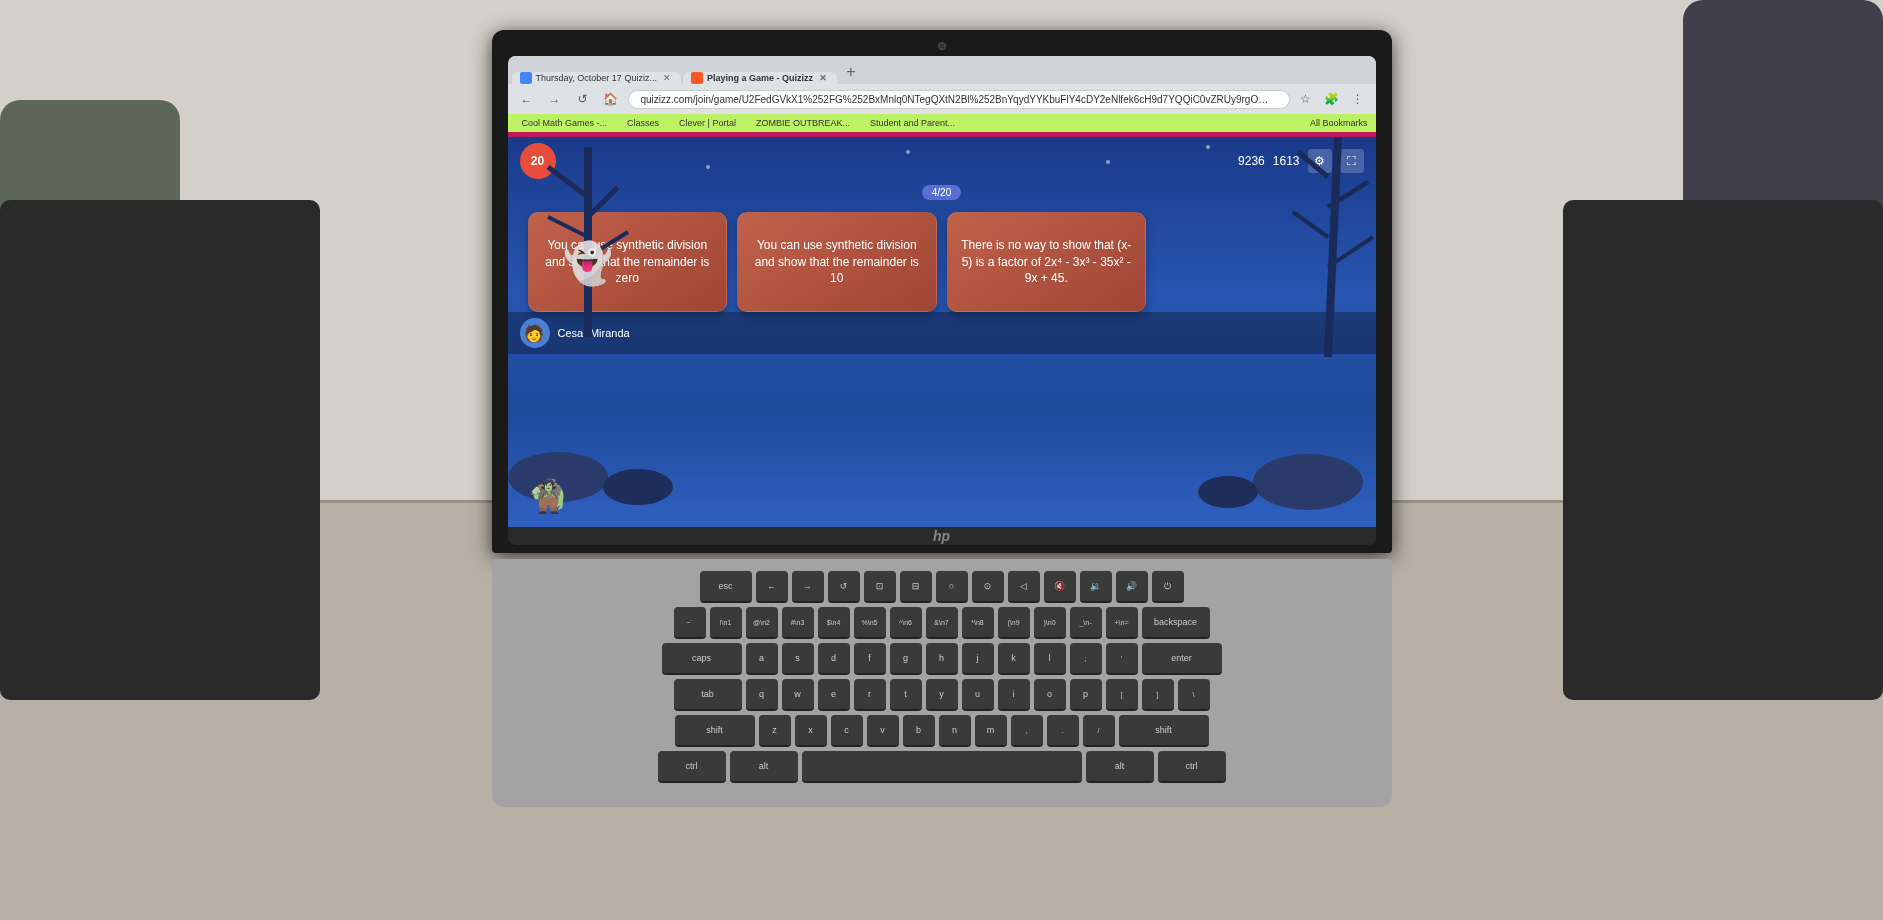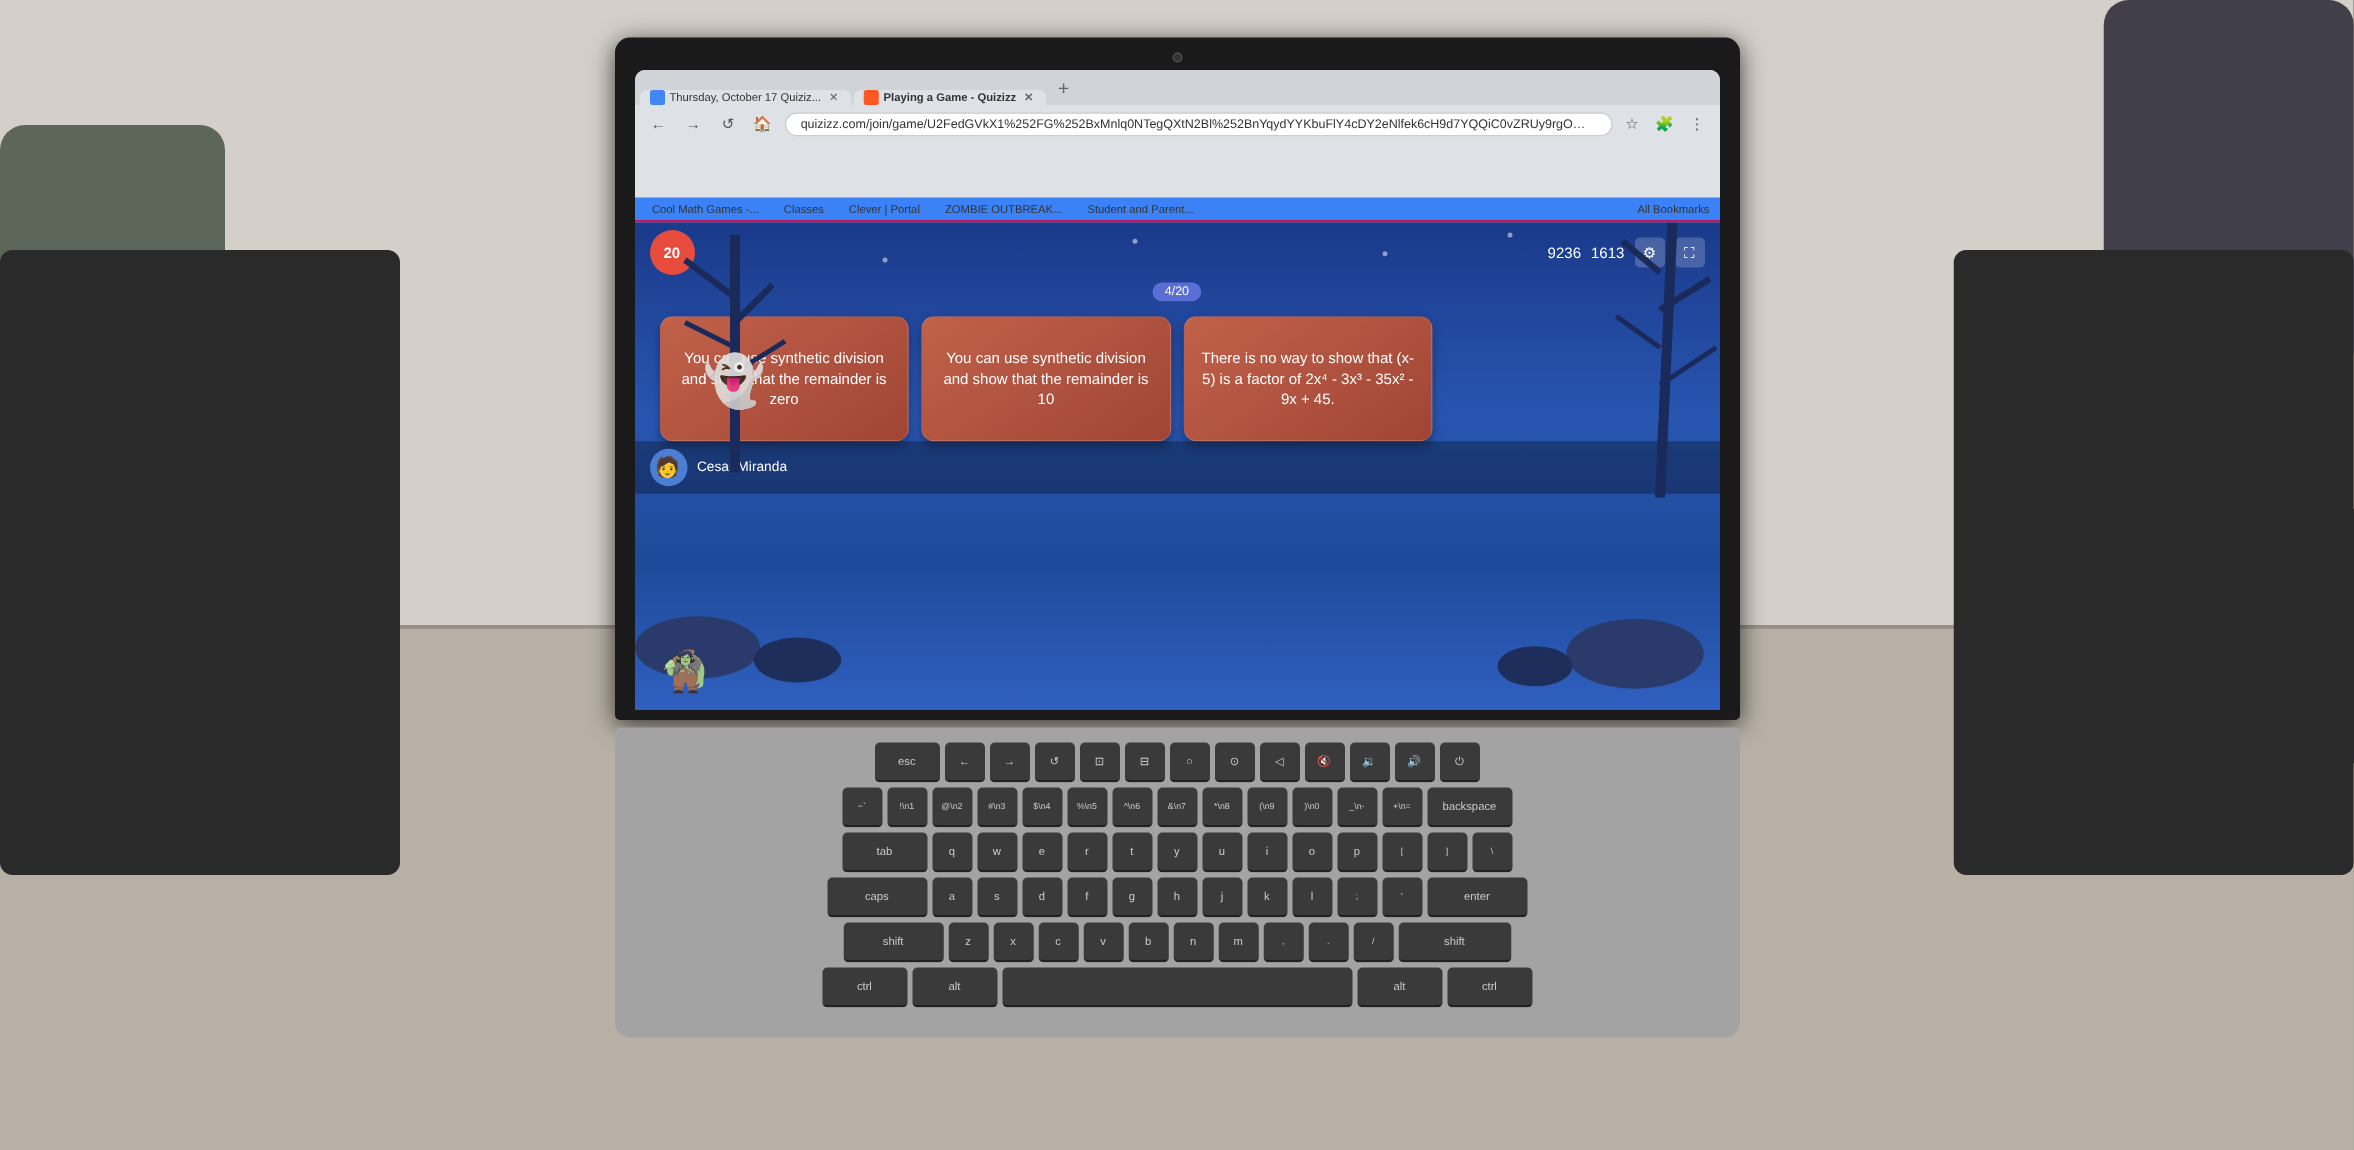--- a/index.html
+++ b/index.html
@@ -175,29 +175,28 @@
       width: 20px;
       height: 20px;
       display: flex; align-items: center; justify-content: center;
       font-size: 12px;
       color: #555;
       cursor: pointer;
     }
 
     
     .bookmarks-bar {
-      background: #3b82f6;
+      background: #bef264;
       display: flex;
       align-items: center;
       padding: 2px 8px;
       gap: 8px;
       font-size: 9px;
       color: #333;
-      border-bottom: 2px solid #be185d;
-      margin-top: 44px;
+      border-bottom: 5px solid #be185d;
     }
 
     .bookmark-item {
       padding: 2px 6px;
       border-radius: 4px;
       cursor: pointer;
       white-space: nowrap;
       display: flex;
       align-items: center;
       gap: 3px;
@@ -568,20 +567,23 @@
           <div class="player-avatar">🧑</div>
           <div class="player-name">
             <span>Cesar Miranda</span>
           </div>
         </div>
 
       </div>
 
     </div>
 
+    <div class="laptop-base">
+      <span class="hp-logo">hp</span>
+    </div>
 
   </div>
 
   <div class="keyboard-area">
 
     <div class="key-row">
       <div class="key wide">
           <span>esc</span>
         </div>
       <div class="key">
@@ -661,20 +663,62 @@
         </div>
       <div class="key">
           <span style="font-size:7px;">+\n=</span>
         </div>
       <div class="key wider">
           <span>backspace</span>
         </div>
     </div>
 
     <div class="key-row">
+      <div class="key widest">
+          <span>caps</span>
+        </div>
+      <div class="key">
+          <span>a</span>
+        </div>
+      <div class="key">
+          <span>s</span>
+        </div>
+      <div class="key">
+          <span>d</span>
+        </div>
+      <div class="key">
+          <span>f</span>
+        </div>
+      <div class="key">
+          <span>g</span>
+        </div>
+      <div class="key">
+          <span>h</span>
+        </div>
+      <div class="key">
+          <span>j</span>
+        </div>
+      <div class="key">
+          <span>k</span>
+        </div>
+      <div class="key">
+          <span>l</span>
+        </div>
+      <div class="key">
+          <span style="font-size:7px;">;</span>
+        </div>
+      <div class="key">
+          <span style="font-size:7px;">'</span>
+        </div>
+      <div class="key widest">
+          <span>enter</span>
+        </div>
+    </div>
+
+    <div class="key-row">
       <div class="key wider">
           <span>tab</span>
         </div>
       <div class="key">
           <span>q</span>
         </div>
       <div class="key">
           <span>w</span>
         </div>
       <div class="key">
@@ -702,62 +746,20 @@
           <span>p</span>
         </div>
       <div class="key">
           <span style="font-size:7px;">[</span>
         </div>
       <div class="key">
           <span style="font-size:7px;">]</span>
         </div>
       <div class="key">
           <span style="font-size:7px;">\</span>
-        </div>
-    </div>
-
-    <div class="key-row">
-      <div class="key widest">
-          <span>caps</span>
-        </div>
-      <div class="key">
-          <span>a</span>
-        </div>
-      <div class="key">
-          <span>s</span>
-        </div>
-      <div class="key">
-          <span>d</span>
-        </div>
-      <div class="key">
-          <span>f</span>
-        </div>
-      <div class="key">
-          <span>g</span>
-        </div>
-      <div class="key">
-          <span>h</span>
-        </div>
-      <div class="key">
-          <span>j</span>
-        </div>
-      <div class="key">
-          <span>k</span>
-        </div>
-      <div class="key">
-          <span>l</span>
-        </div>
-      <div class="key">
-          <span style="font-size:7px;">;</span>
-        </div>
-      <div class="key">
-          <span style="font-size:7px;">'</span>
-        </div>
-      <div class="key widest">
-          <span>enter</span>
         </div>
     </div>
 
     <div class="key-row">
       <div class="key" style="min-width:80px;">
           <span>shift</span>
         </div>
       <div class="key">
           <span>z</span>
         </div>

